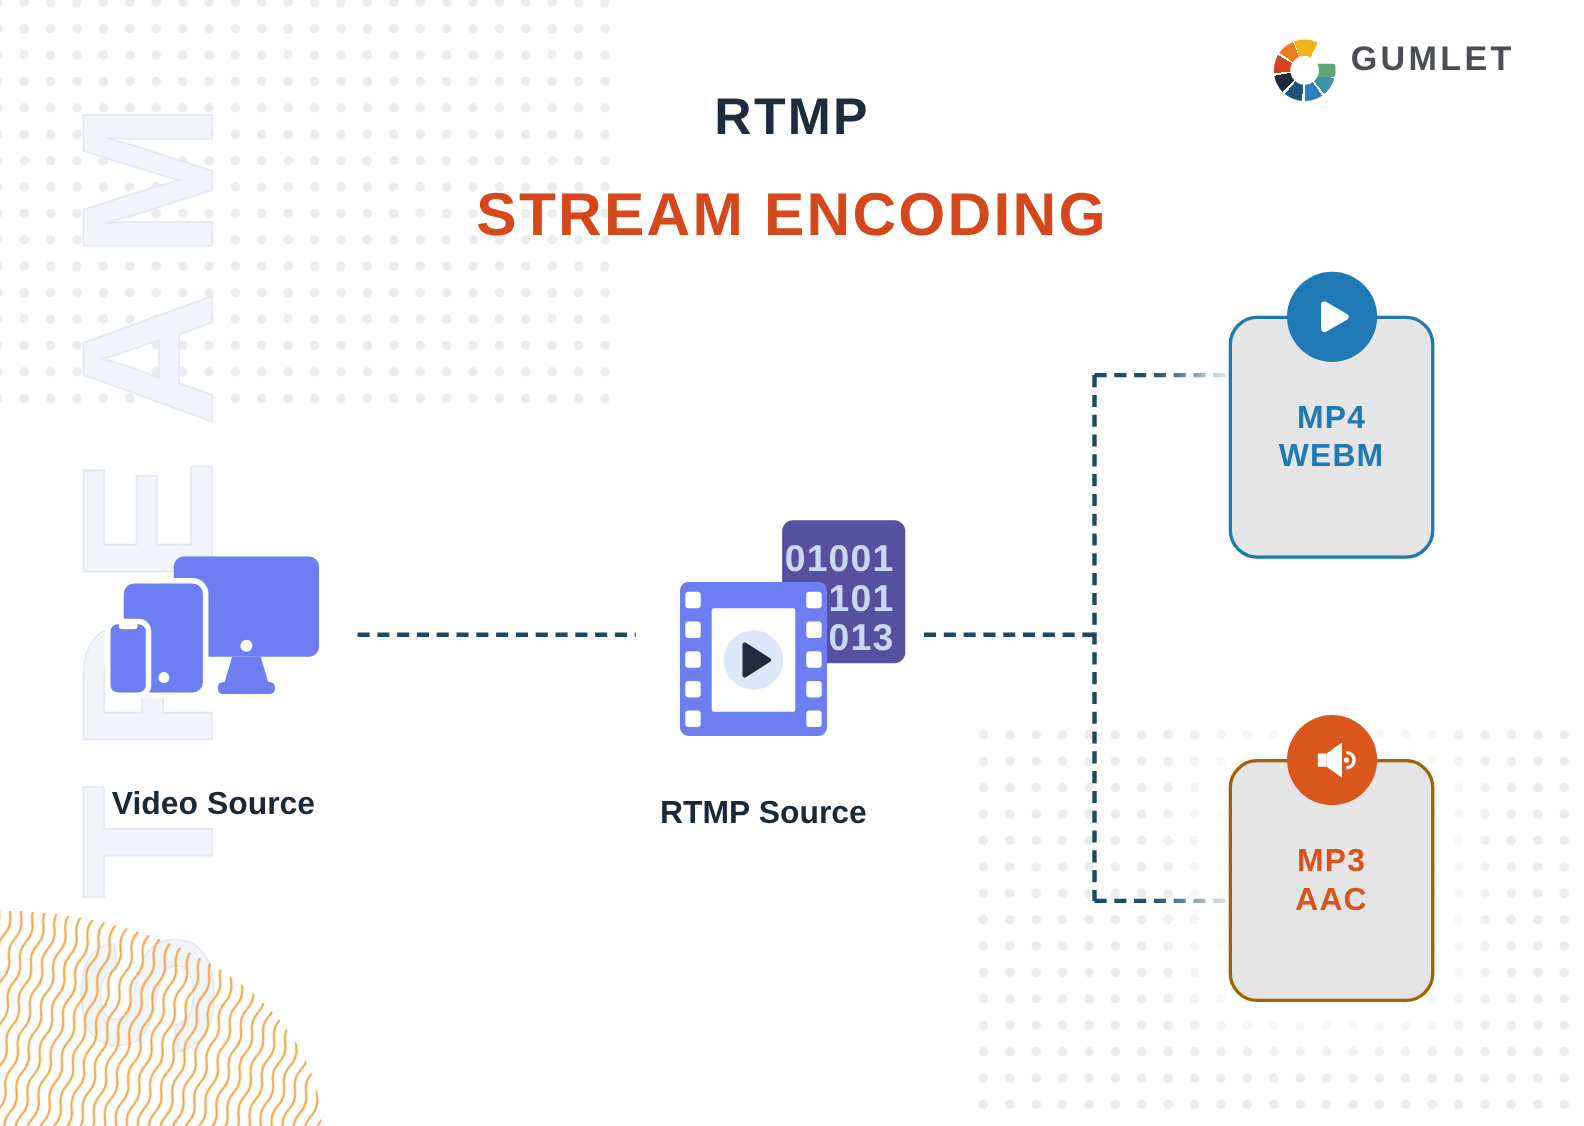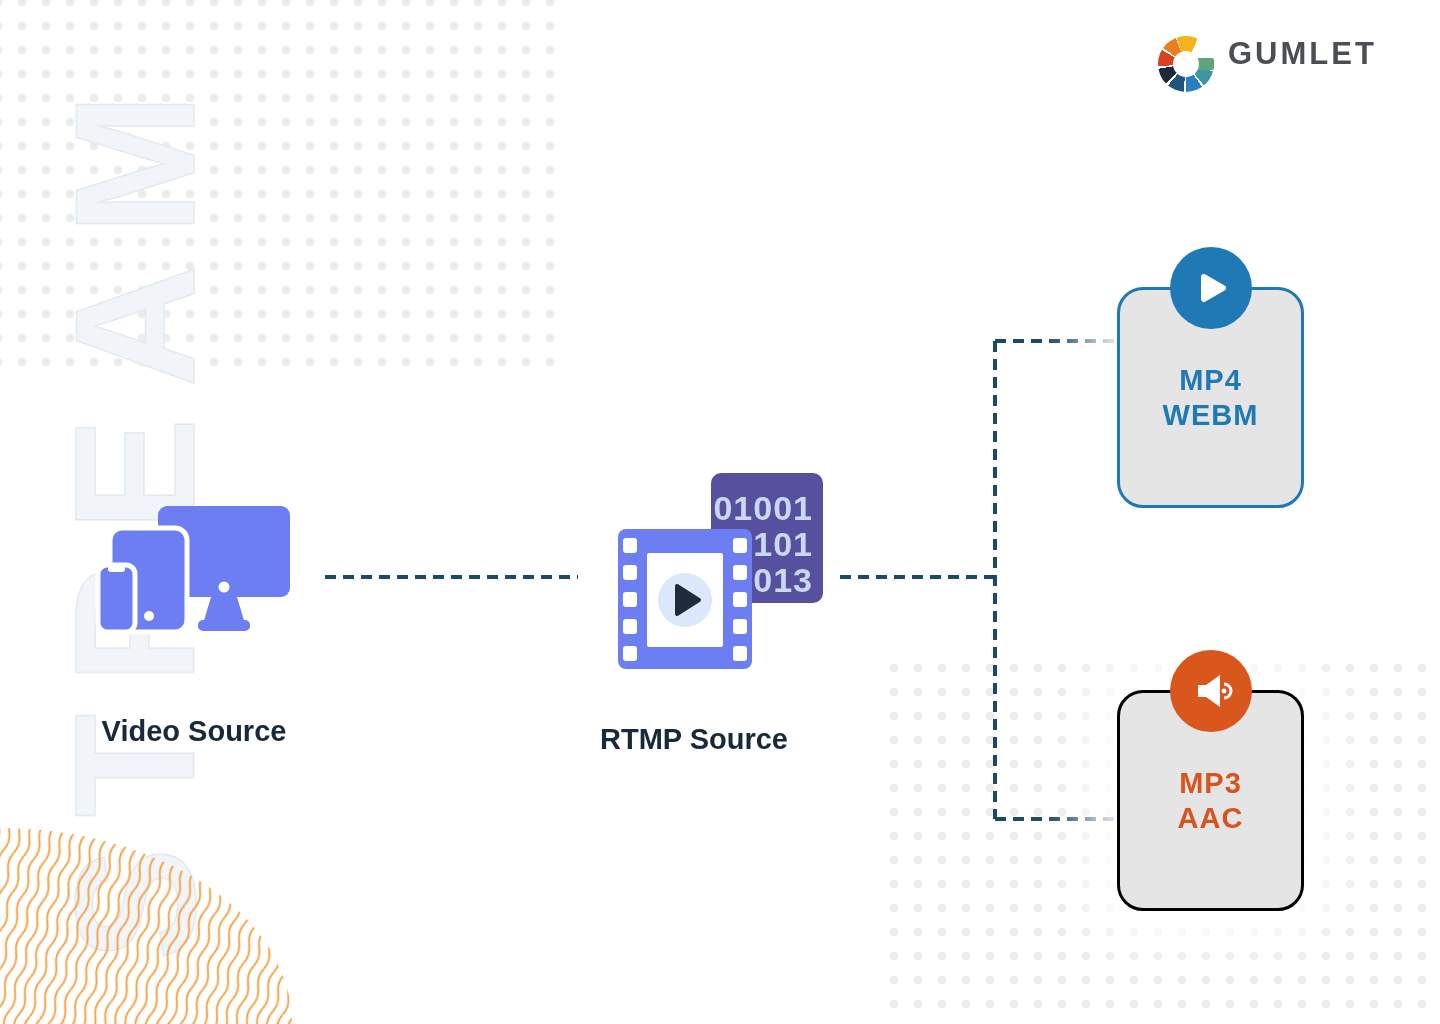--- a/index.html
+++ b/index.html
@@ -82,21 +82,21 @@
 
   
   .out-box {
     position:absolute; left:1117px; width:187px; height:221px;
     background:#e5e5e5; border-radius:26px; z-index:3;
     box-shadow:0 0 50px 32px rgba(255,255,255,0.95);
     display:flex; flex-direction:column; justify-content:center; align-items:center;
     text-align:center; font-size:29px; font-weight:800; letter-spacing:1px; line-height:35px;
   }
   .box-video { top:287px; border:3px solid #1e79b4; color:#1e79b4; }
-  .box-audio { top:690px; border:3px solid #000000; color:#d8531d; }
+  .box-audio { top:690px; border:3px solid #a16207; color:#d8531d; }
   .badge {
     position:absolute; left:50%; top:-43px; transform:translateX(-50%);
     width:82px; height:82px; border-radius:50%;
     display:flex; align-items:center; justify-content:center;
   }
   .badge-video { background:#1e79b4; }
   .badge-audio { background:#d9571d; }
 </style>
 </head>
 <body>
@@ -122,20 +122,22 @@
   <g fill="none" stroke="#1b4a66" stroke-width="4" stroke-dasharray="11 7">
     <path d="M325 577 H578"></path>
     <path d="M840 577 H995"></path>
     <path d="M995 341 V819"></path>
     <path d="M995 341 H1117"></path>
     <path d="M995 819 H1117"></path>
   </g>
 </svg>
 
 <div class="title-block">
+  <div class="title-line1">RTMP</div>
+  <div class="title-line2">STREAM ENCODING</div>
 </div>
 
 <div class="brand">
   <div class="wheel">
     <div class="wheel-bar"></div>
     <div class="wheel-hole"></div>
   </div>
   <div class="brand-name">GUMLET</div>
 </div>
 

